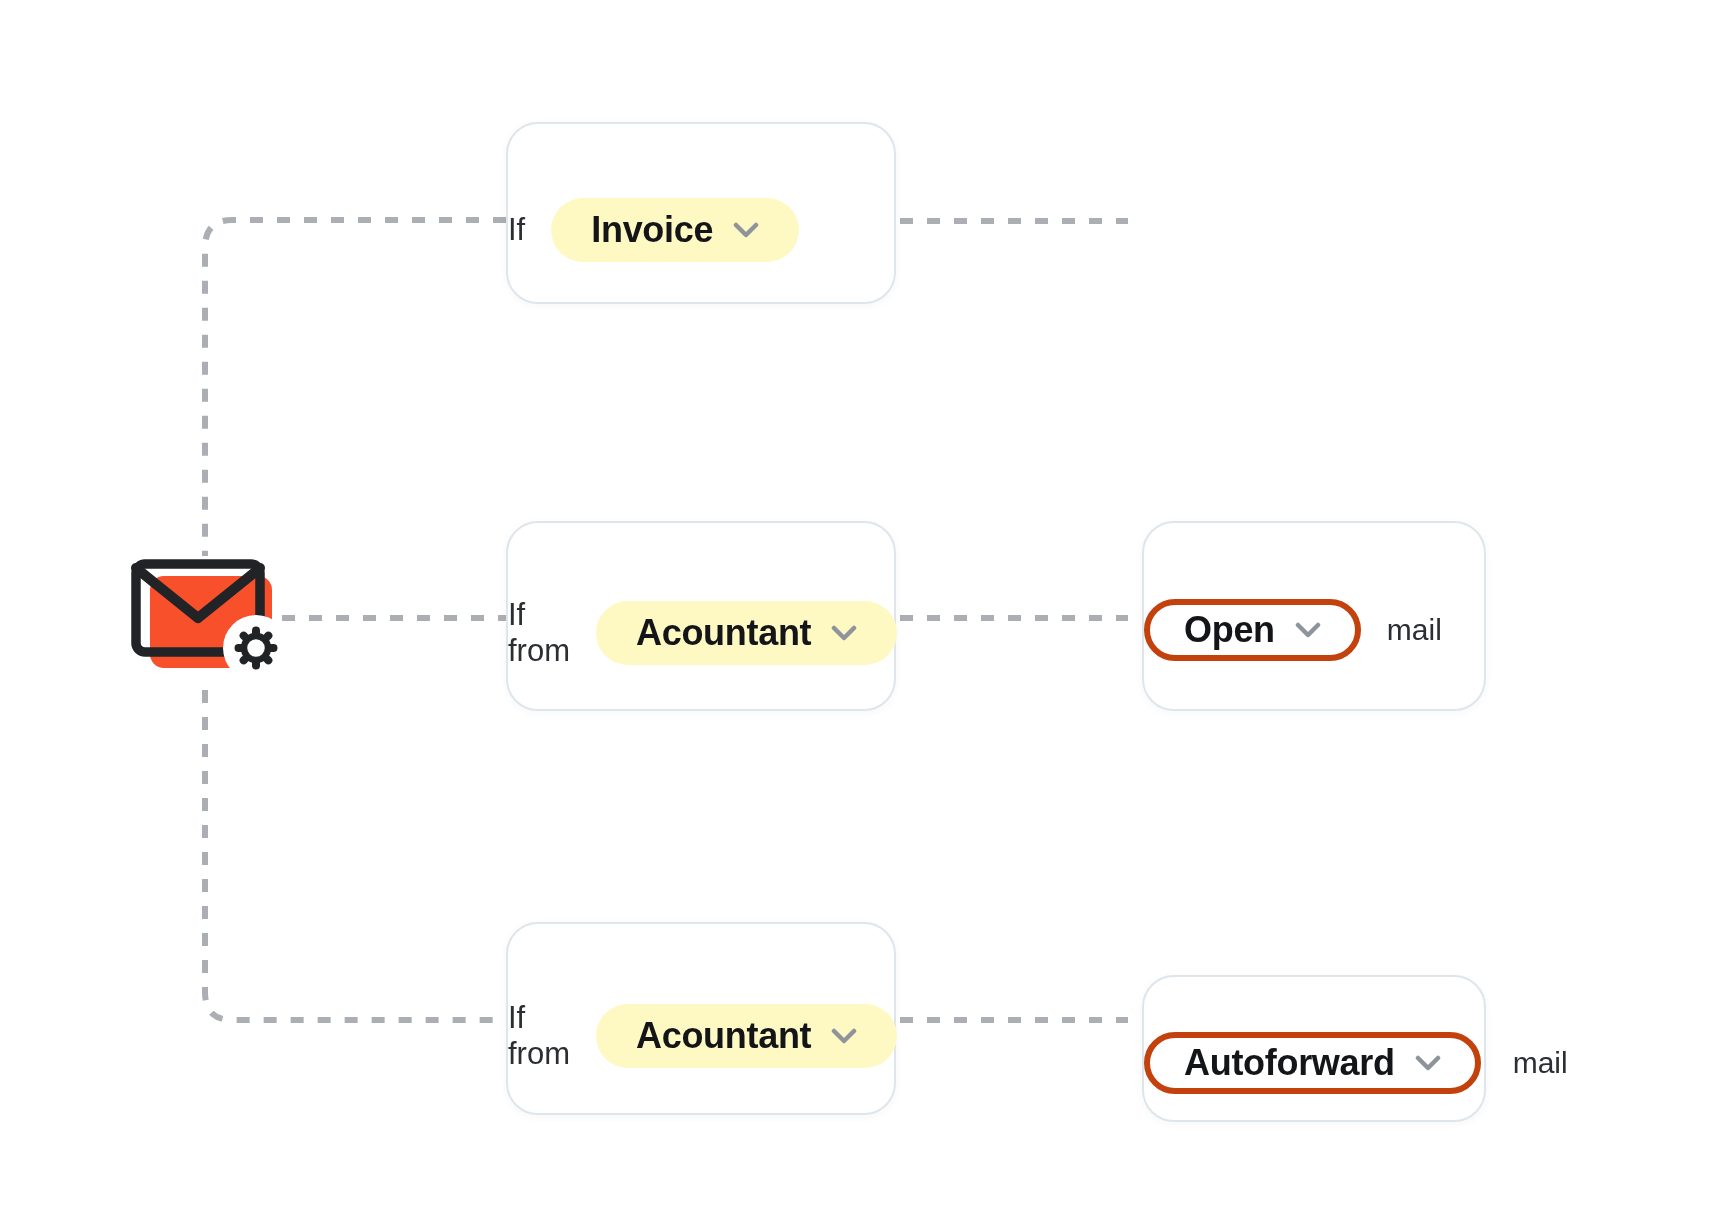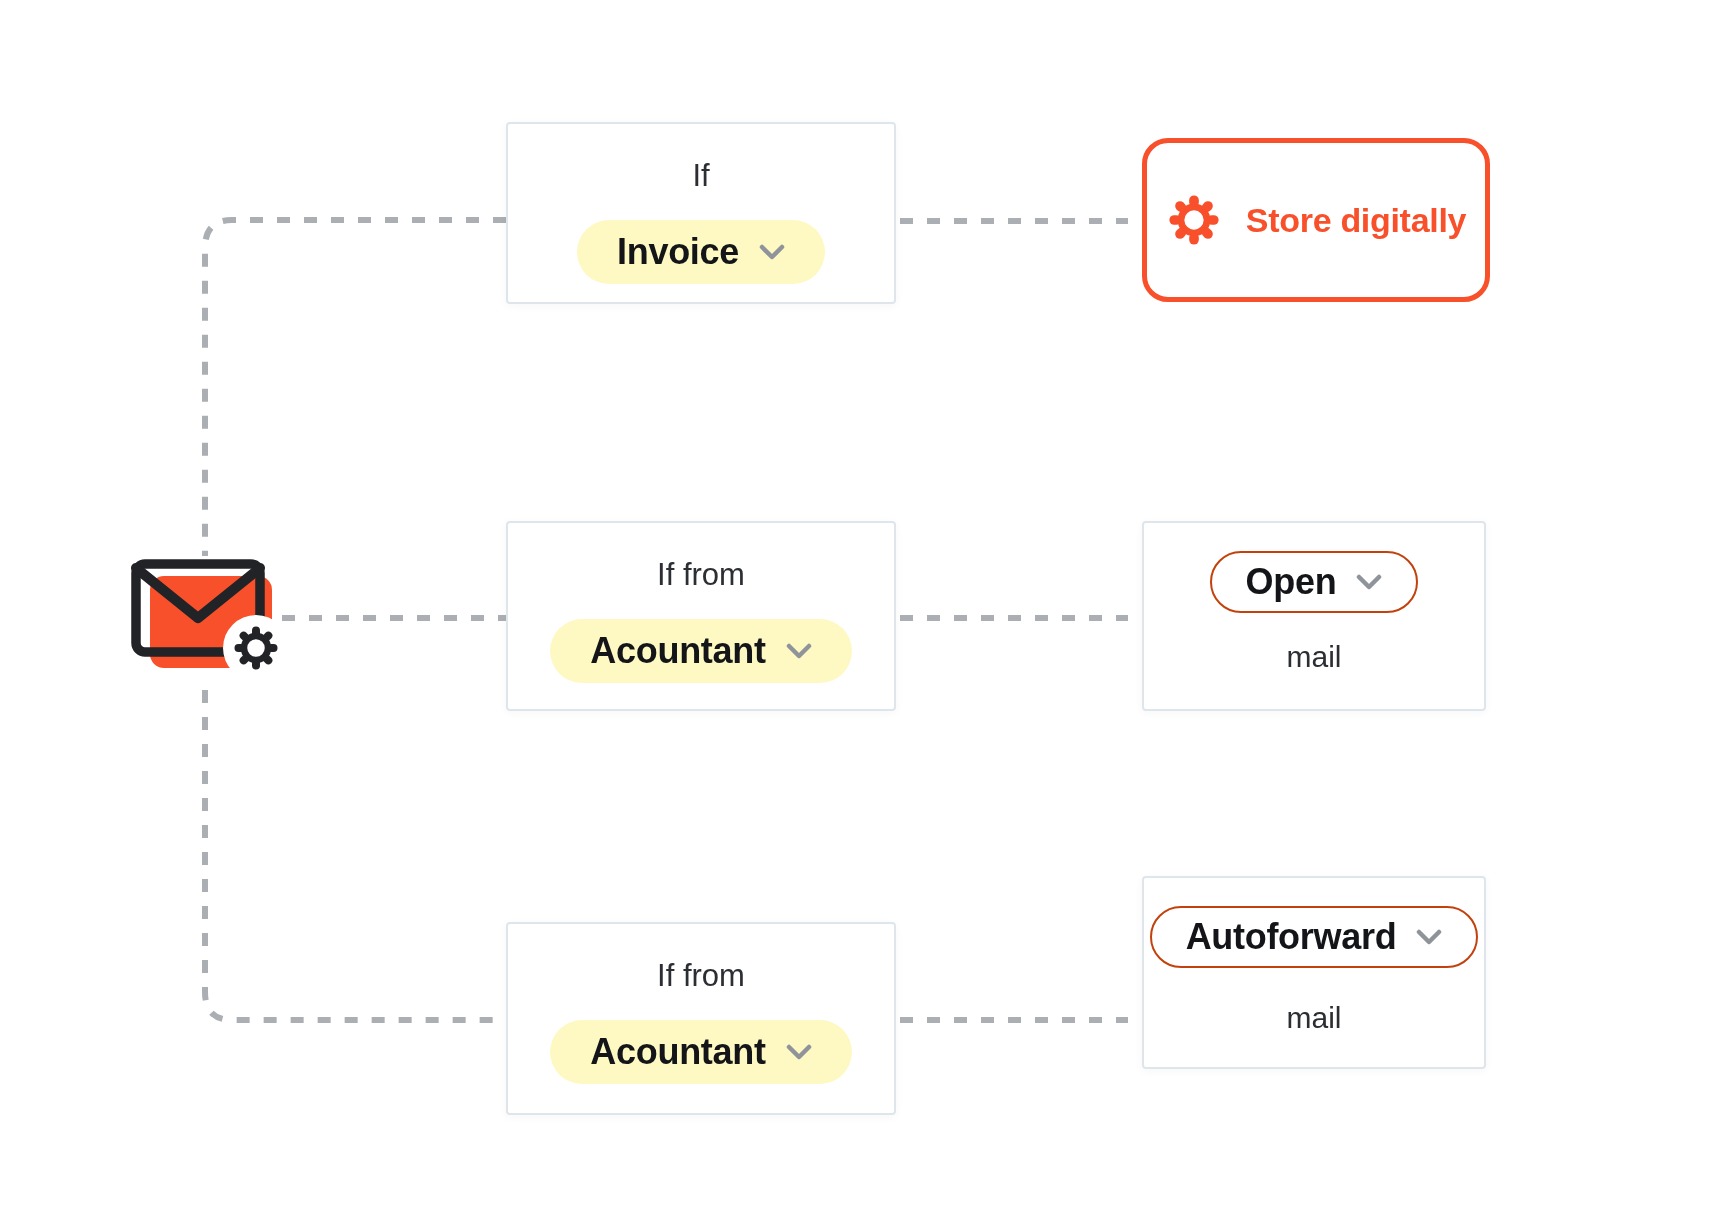--- a/index.html
+++ b/index.html
@@ -5,38 +5,38 @@
   html,body{margin:0;padding:0;background:#ffffff;}
   body{font-family:"Liberation Sans", sans-serif;}
   .canvas{position:relative;width:1718px;height:1232px;background:#ffffff;overflow:hidden;}
   .connectors{position:absolute;left:0;top:0;width:1718px;height:1232px;pointer-events:none;}
 
   .trigger{position:absolute;left:120px;top:548px;width:170px;height:132px;}
 
   .custom-label{position:absolute;left:1143px;top:84px;font-size:30px;font-weight:700;
     color:#B1B7BE;letter-spacing:0.8px;line-height:32px;}
 
-  .card{position:absolute;background:#ffffff;border:2px solid #DEE6EC;border-radius:4px;
-    box-shadow:0 2px 8px rgba(30,45,60,0.04);display:flex;flex-direction:column;align-items:center;}
+  .card{position:absolute;background:#ffffff;border:2px solid #DEE6EC;border-radius:32px;
+    box-shadow:0 2px 8px rgba(30,45,60,0.04);display:flex;align-items:center;}
   .cond-box{left:506px;width:390px;padding-top:34px;gap:26px;}
   .cond-1{top:122px;height:182px;}
   .cond-2{top:521px;height:190px;}
   .cond-3{top:922px;height:193px;}
   .action-box{left:1142px;width:344px;padding-top:28px;gap:26px;}
   .act-2{top:521px;height:190px;}
-  .act-3{top:876px;height:193px;gap:32px;}
+  .act-3{top:975px;height:147px;gap:32px;}
   .card{box-sizing:border-box;}
 
   .cond-label{font-size:31px;line-height:36px;color:#2B2E33;}
   .suffix{font-size:30px;line-height:36px;color:#2B2E33;}
 
   .pill{display:flex;align-items:center;gap:20px;border-radius:33px;
     font-size:36px;font-weight:700;color:#141518;letter-spacing:-0.3px;box-sizing:border-box;}
   .pill-gray{background:#fef9c3;height:64px;padding:0 40px;}
-  .pill-outline{background:#ffffff;height:62px;padding:0 34px;border:2px solid #c2410c;}
+  .pill-outline{background:#ffffff;height:62px;padding:0 34px;border:6px solid #c2410c;}
 
   .custom-btn{position:absolute;left:1142px;top:138px;width:348px;height:164px;box-sizing:border-box;
     background:#ffffff;border:5px solid #F7502A;border-radius:26px;
     display:flex;align-items:center;justify-content:center;gap:24px;}
   .custom-btn .btn-text{font-size:34px;font-weight:700;color:#F7502A;letter-spacing:-0.3px;}
 
   .chev{flex:0 0 auto;}
 </style>
 </head>
 <body>
@@ -80,38 +80,20 @@
   <div class="card cond-box cond-1">
     <div class="cond-label">If</div>
     <div class="pill pill-gray">
       <span>Invoice</span>
       <svg class="chev" width="26" height="16" viewBox="0 0 26 16">
         <polyline points="3,3 13,13 23,3" fill="none" stroke="#8F949B" stroke-width="4.5" stroke-linecap="round" stroke-linejoin="round"></polyline>
       </svg>
     </div>
   </div>
 
-  <div class="custom-btn">
-    <svg width="56" height="56" viewBox="0 0 58 58">
-      <g transform="translate(29,29)">
-        <circle r="13.5" fill="none" stroke="#F7502A" stroke-width="7"></circle>
-        <g fill="#F7502A">
-          <rect x="-5" y="-25.5" width="10" height="12" rx="5"></rect>
-          <rect x="-5" y="-25.5" width="10" height="12" rx="5" transform="rotate(45)"></rect>
-          <rect x="-5" y="-25.5" width="10" height="12" rx="5" transform="rotate(90)"></rect>
-          <rect x="-5" y="-25.5" width="10" height="12" rx="5" transform="rotate(135)"></rect>
-          <rect x="-5" y="-25.5" width="10" height="12" rx="5" transform="rotate(180)"></rect>
-          <rect x="-5" y="-25.5" width="10" height="12" rx="5" transform="rotate(225)"></rect>
-          <rect x="-5" y="-25.5" width="10" height="12" rx="5" transform="rotate(270)"></rect>
-          <rect x="-5" y="-25.5" width="10" height="12" rx="5" transform="rotate(315)"></rect>
-        </g>
-      </g>
-    </svg>
-    <span class="btn-text">Store digitally</span>
-  </div>
 
   <div class="card cond-box cond-2">
     <div class="cond-label">If from</div>
     <div class="pill pill-gray">
       <span>Acountant</span>
       <svg class="chev" width="26" height="16" viewBox="0 0 26 16">
         <polyline points="3,3 13,13 23,3" fill="none" stroke="#8F949B" stroke-width="4.5" stroke-linecap="round" stroke-linejoin="round"></polyline>
       </svg>
     </div>
   </div>

